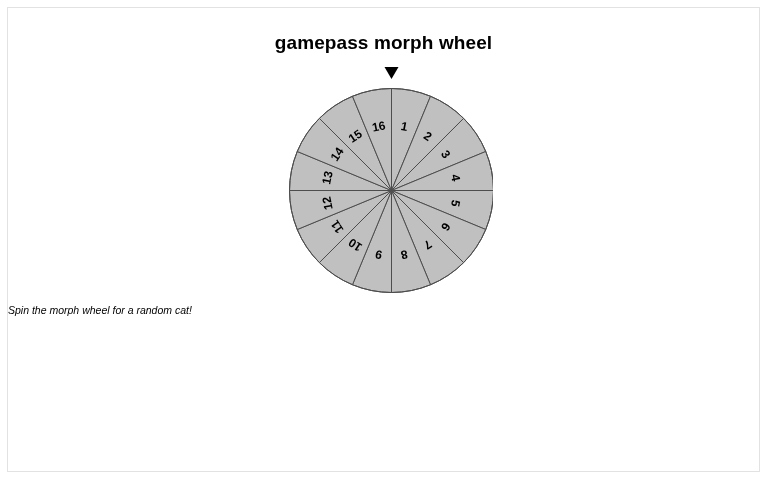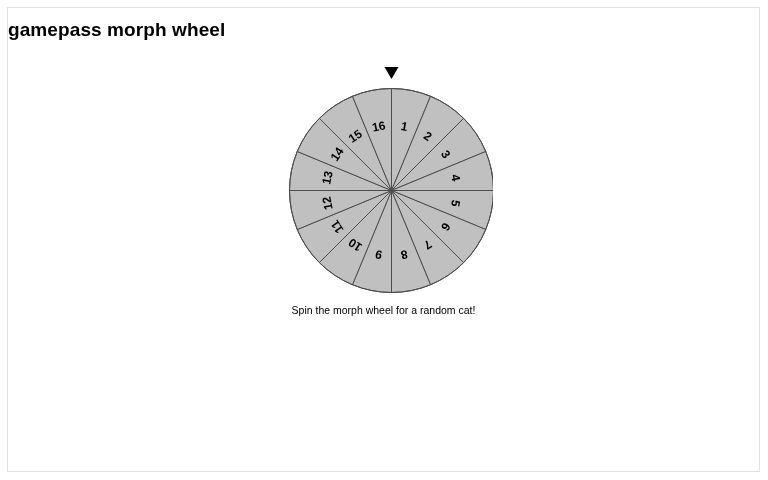--- a/index.html
+++ b/index.html
@@ -20,23 +20,23 @@
     top: 7px;
     width: 753px;
     height: 465px;
     background: #ffffff;
     border: 1px solid #e2e2e2;
     box-sizing: border-box;
   }
   .page-title {
     position: absolute;
     left: 0;
-    top: 11px;
+    top: 24px;
     width: 100%;
-    text-align: left;
+    text-align: center;
     font-size: 19px;
     font-weight: bold;
     color: #000000;
     letter-spacing: 0.1px;
   }
   .wheel-area {
     position: absolute;
     left: 0;
     top: 0;
     width: 100%;
@@ -49,23 +49,23 @@
     width: 212px;
     height: 246px;
   }
   .wheel-svg {
     display: block;
   }
   .caption {
     position: absolute;
     left: 0;
     width: 100%;
-    text-align: center;
     font-size: 10.5px;
     color: #000000;
+    font-style: italic;
   }
   .caption-1 { top: 296px; }
   .caption-2 { top: 327px; }
 </style>
 </head>
 <body>
 
 <div class="page-frame">
 
   <div class="page-title">gamepass morph wheel</div>

